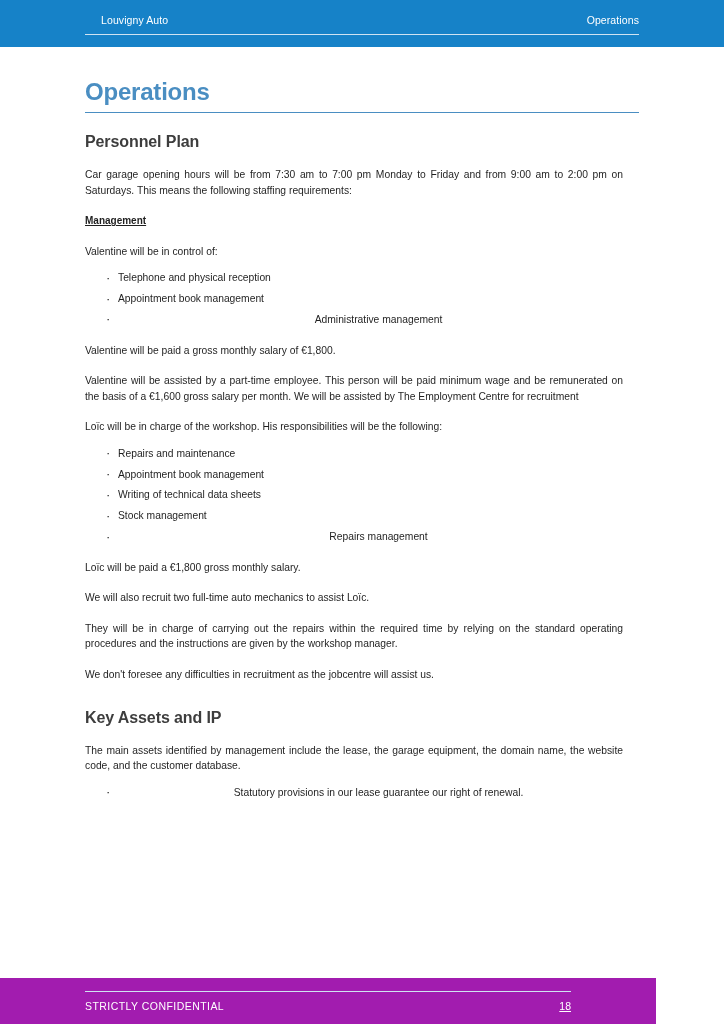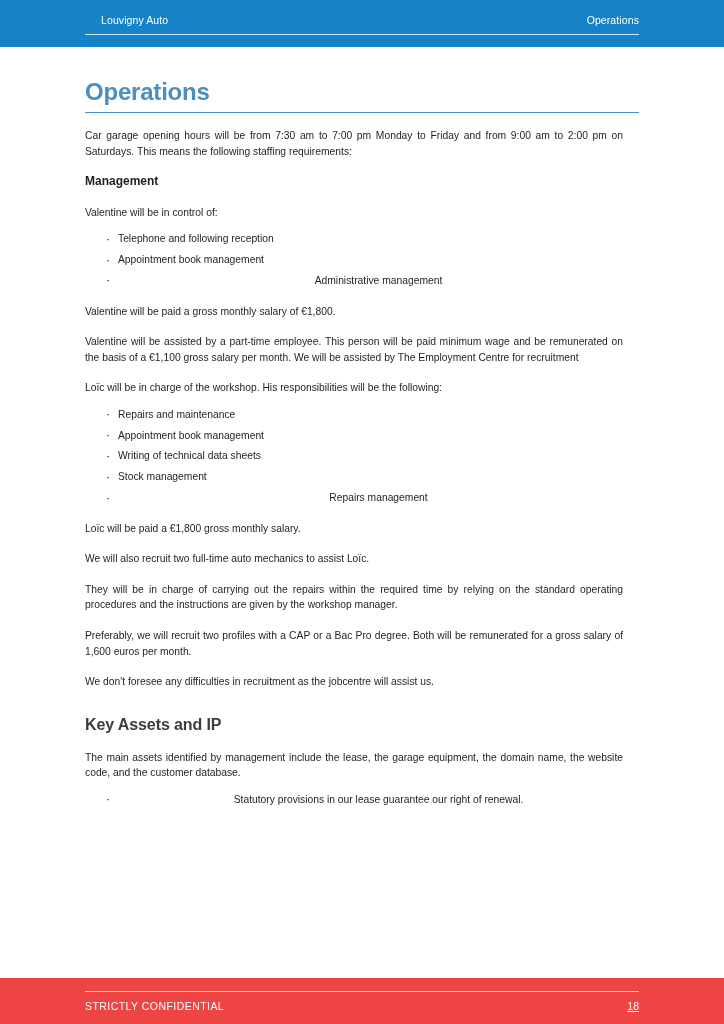--- a/index.html
+++ b/index.html
@@ -80,25 +80,26 @@
   }
 
   p.body {
     font-size: 10.3px;
     line-height: 15.6px;
     color: #1f1f1f;
     text-align: justify;
     margin: 15px 16px 0 0;
   }
   p.label {
-    font-size: 12px;
+    font-size: 10px;
     line-height: 15.6px;
     font-weight: bold;
     color: #1f1f1f;
     margin: 15px 0 0 0;
+    text-decoration: underline;
   }
 
   ul.bullets {
     list-style: none;
     margin: 11px 0 0 0;
     padding: 0 0 0 21px;
   }
   ul.bullets li {
     font-size: 10.3px;
     line-height: 15.6px;
@@ -119,23 +120,23 @@
     font-size: 13px;
     line-height: 15.6px;
     color: #1f1f1f;
   }
 
   
   .footer-band {
     position: absolute;
     left: 0;
     top: 978px;
-    width: 724px;
+    width: 656px;
     height: 46px;
-    background: #ef4444;
+    background: #a21caf;
   }
   .footer-inner {
     position: absolute;
     left: 85px;
     right: 85px;
     top: 13px;
     height: 18px;
     border-top: 1.2px solid #cfe3f2;
     display: flex;
     align-items: flex-end;
@@ -165,54 +166,54 @@
     <span class="header-text">Louvigny Auto</span>
     <span class="header-text">Operations</span>
   </div>
 </div>
 
 <div class="page">
 
   <h1 class="doc-title"><span>Operations</span></h1>
   <div class="title-rule"></div>
 
+  <h2 class="h2">Personnel Plan</h2>
 
   <p class="body">Car garage opening hours will be from 7:30 am to 7:00 pm Monday to Friday and from 9:00 am to 2:00 pm on Saturdays. This means the following staffing requirements:</p>
 
   <p class="label">Management</p>
 
   <p class="body">Valentine will be in control of:</p>
 
   <ul class="bullets">
-    <li>Telephone and following reception</li>
+    <li>Telephone and physical reception</li>
     <li>Appointment book management</li>
     <li>Administrative management</li>
   </ul>
 
   <p class="body">Valentine will be paid a gross monthly salary of €1,800.</p>
 
-  <p class="body">Valentine will be assisted by a part-time employee. This person will be paid minimum wage and be remunerated on the basis of a €1,100 gross salary per month. We will be assisted by The Employment Centre for recruitment</p>
+  <p class="body">Valentine will be assisted by a part-time employee. This person will be paid minimum wage and be remunerated on the basis of a €1,600 gross salary per month. We will be assisted by The Employment Centre for recruitment</p>
 
   <p class="body">Loïc will be in charge of the workshop. His responsibilities will be the following:</p>
 
   <ul class="bullets">
     <li>Repairs and maintenance</li>
     <li>Appointment book management</li>
     <li>Writing of technical data sheets</li>
     <li>Stock management</li>
     <li>Repairs management</li>
   </ul>
 
   <p class="body">Loïc will be paid a €1,800 gross monthly salary.</p>
 
   <p class="body">We will also recruit two full-time auto mechanics to assist Loïc.</p>
 
   <p class="body">They will be in charge of carrying out the repairs within the required time by relying on the standard operating procedures and the instructions are given by the workshop manager.</p>
 
-  <p class="body">Preferably, we will recruit two profiles with a CAP or a Bac Pro degree. Both will be remunerated for a gross salary of 1,600 euros per month.</p>
 
   <p class="body">We don't foresee any difficulties in recruitment as the jobcentre will assist us.</p>
 
   <h2 class="h2 key-assets">Key Assets and IP</h2>
 
   <p class="body">The main assets identified by management include the lease, the garage equipment, the domain name, the website code, and the customer database.</p>
 
   <ul class="bullets">
     <li>Statutory provisions in our lease guarantee our right of renewal.</li>
   </ul>

